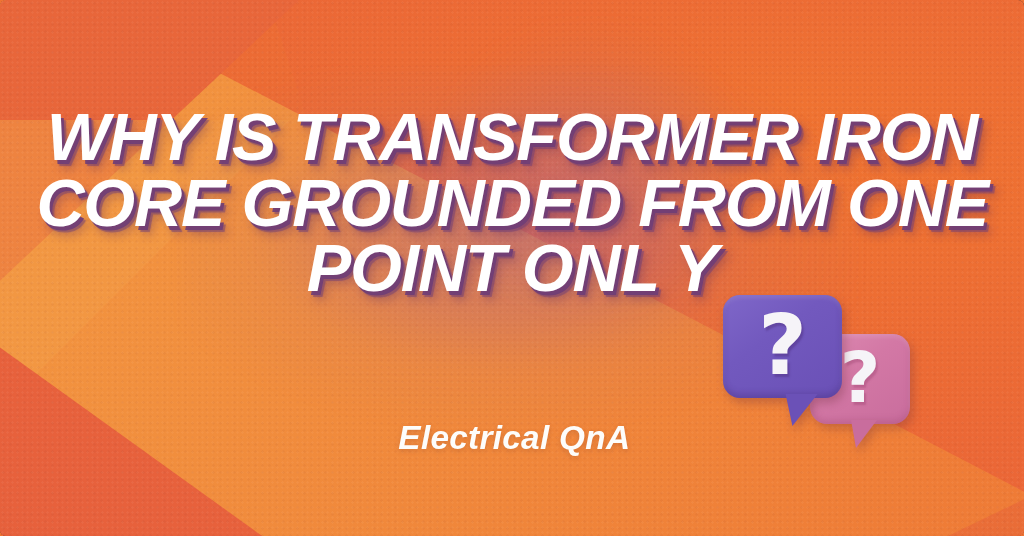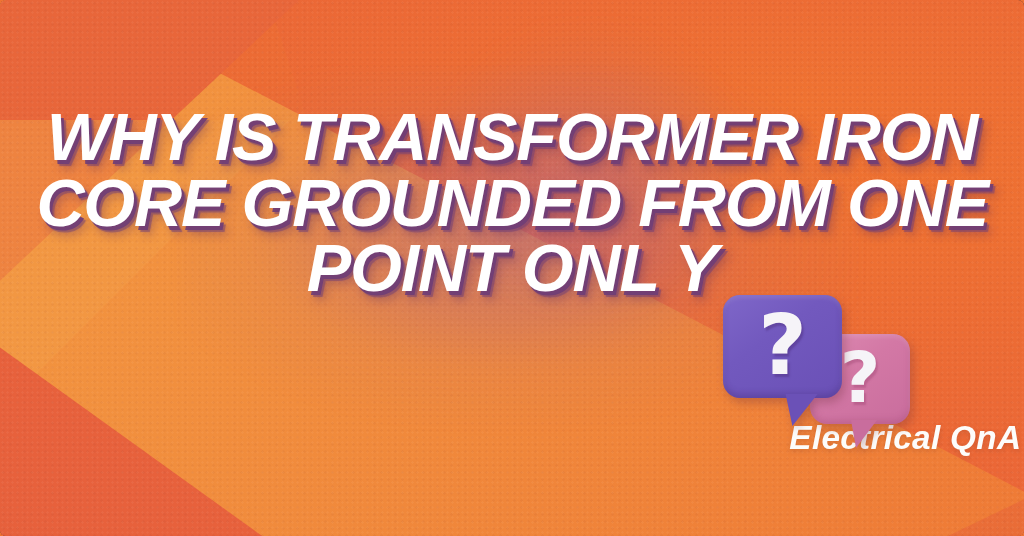--- a/index.html
+++ b/index.html
@@ -136,21 +136,21 @@
   }
   #headline .line.l1 { font-size:67px; }
   #headline .line.l2 { font-size:67px; }
   #headline .line.l3 { font-size:67px; }
 
   
   #subtitle {
     position:absolute;
     left:4px; right:0;
     top:418px;
-    text-align:right;
+    text-align:center;
     z-index:6;
   }
   #subtitle .txt {
     display:inline-block;
     color:#fdfdfb;
     font-weight:700;
     font-style:italic;
     font-size:34px;
     letter-spacing:.3px;
     transform:scaleX(0.98);

